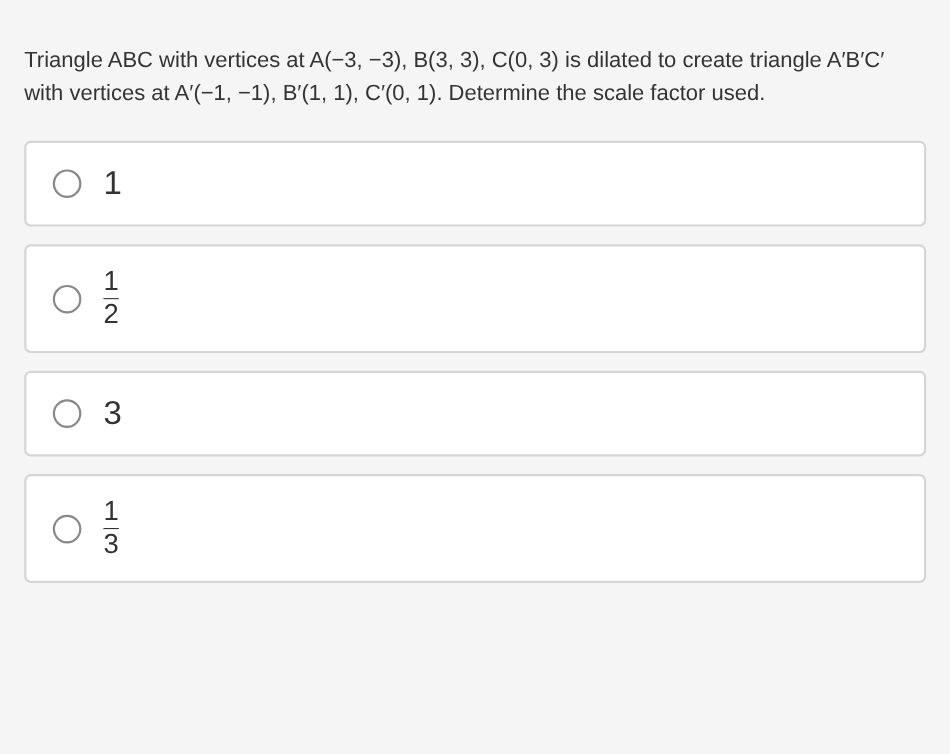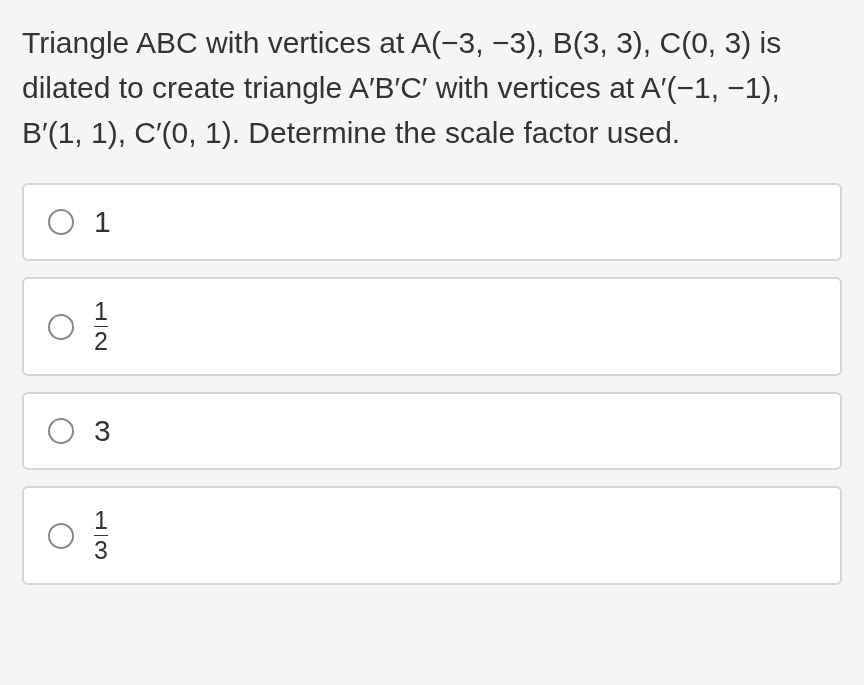--- a/index.html
+++ b/index.html
@@ -9,24 +9,25 @@
     }
     body {
       font-family: Arial, Helvetica, sans-serif;
       background-color: #f5f5f5;
       padding: 20px 22px;
       width: 864px;
       height: 685px;
       overflow: hidden;
     }
     .question-text {
-      font-size: 30px;
+      font-size: 20px;
       color: #333;
       line-height: 1.5;
       margin-bottom: 28px;
+      margin-top: 20px;
     }
     .options {
       display: flex;
       flex-direction: column;
       gap: 16px;
     }
     .option {
       background-color: #ffffff;
       border: 2px solid #d5d5d5;
       border-radius: 6px;

